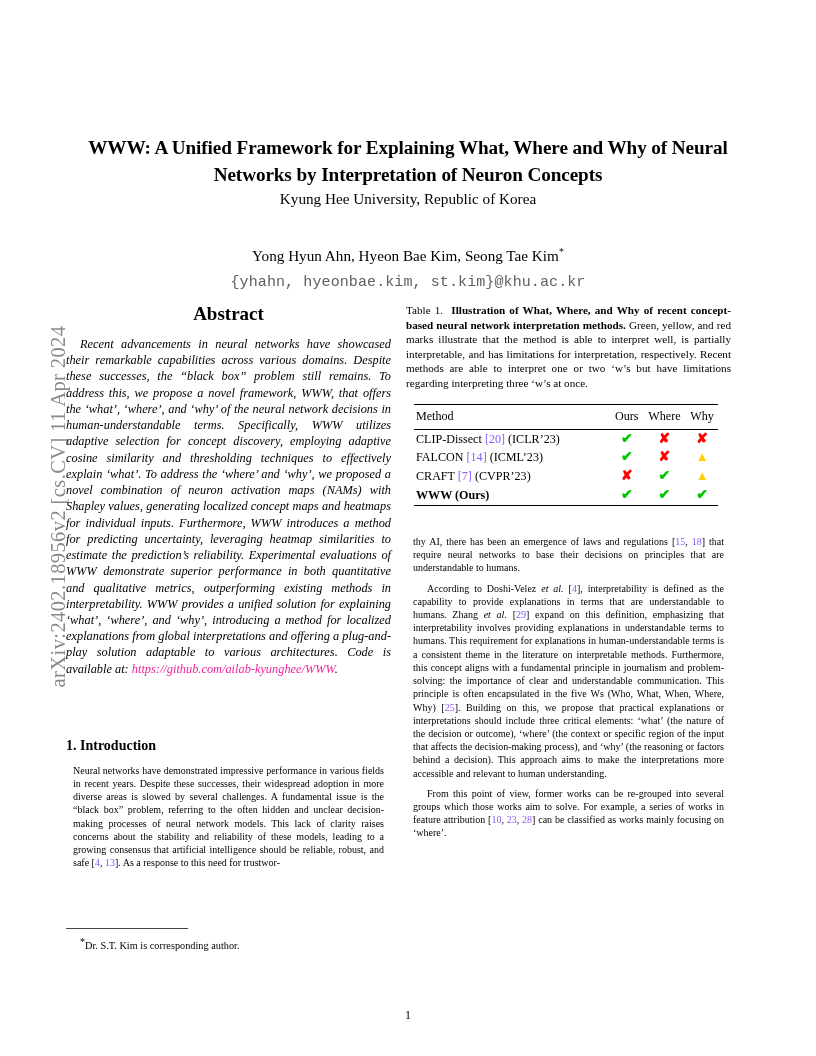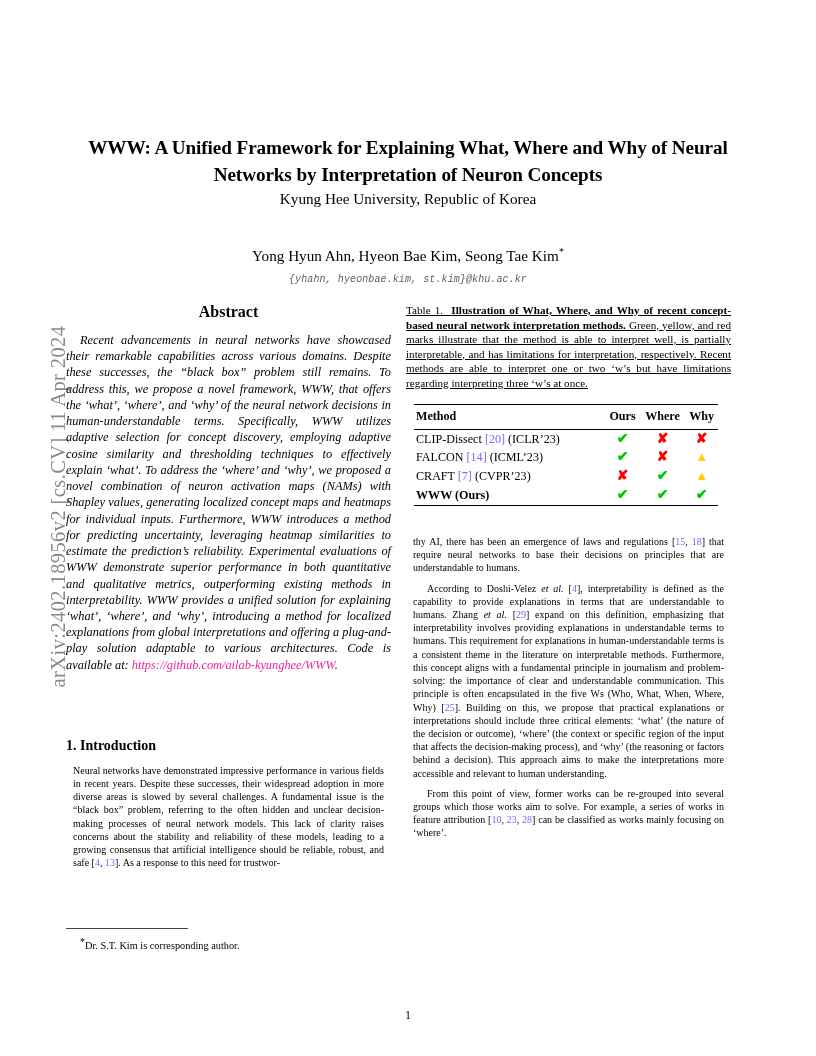--- a/index.html
+++ b/index.html
@@ -60,24 +60,23 @@
     font-size: 15.2px;
     line-height: 1.37;
   }
   #affiliation {
     font-size: 15.2px;
     line-height: 1.37;
   }
   #emails {
     margin-top: 7px;
     font-family: "Liberation Mono", "DejaVu Sans Mono", monospace;
-    font-size: 10px;
+    font-size: 15px;
     color: #5f5f5f;
     letter-spacing: 0.1px;
-    font-style: italic;
   }
   .sup-star {
     font-size: 10px;
     vertical-align: super;
   }
 
   
   #col-left {
     position: absolute;
     left: 66px;
@@ -92,21 +91,21 @@
   }
 
   h2.section-head {
     font-size: 14px;
     font-weight: bold;
     margin: 0 0 9px 0;
     line-height: 1.2;
   }
   #abstract-head {
     text-align: center;
-    font-size: 16px;
+    font-size: 19px;
     font-weight: bold;
     margin: 0 0 11px 0;
   }
 
   p.abstract-text {
     font-style: italic;
     font-size: 12.35px;
     line-height: 1.316;
     text-align: justify;
     margin: 0;
@@ -161,37 +160,36 @@
     margin: 0;
     padding-left: 14px;
   }
 
   
   #table-caption {
     font-size: 11.15px;
     line-height: 1.30;
     text-align: justify;
     margin: 0 0 14px 0;
-    text-decoration: underline;
   }
   #table-caption .cap-lead { font-weight: normal; }
   #table-caption .cap-bold { font-weight: bold; }
 
   
   #comparison-table-wrap {
     margin: 0 0 0 8px;
     width: 304px;
   }
   table#comparison-table {
     border-collapse: collapse;
     width: 304px;
     font-size: 12.1px;
   }
   table#comparison-table thead th {
-    font-weight: bold;
+    font-weight: normal;
     padding: 4px 0 5px 0;
     text-align: center;
     white-space: nowrap;
   }
   table#comparison-table thead th.method-col {
     text-align: left;
     padding-left: 2px;
   }
   table#comparison-table tbody td {
     padding: 1.5px 0;

